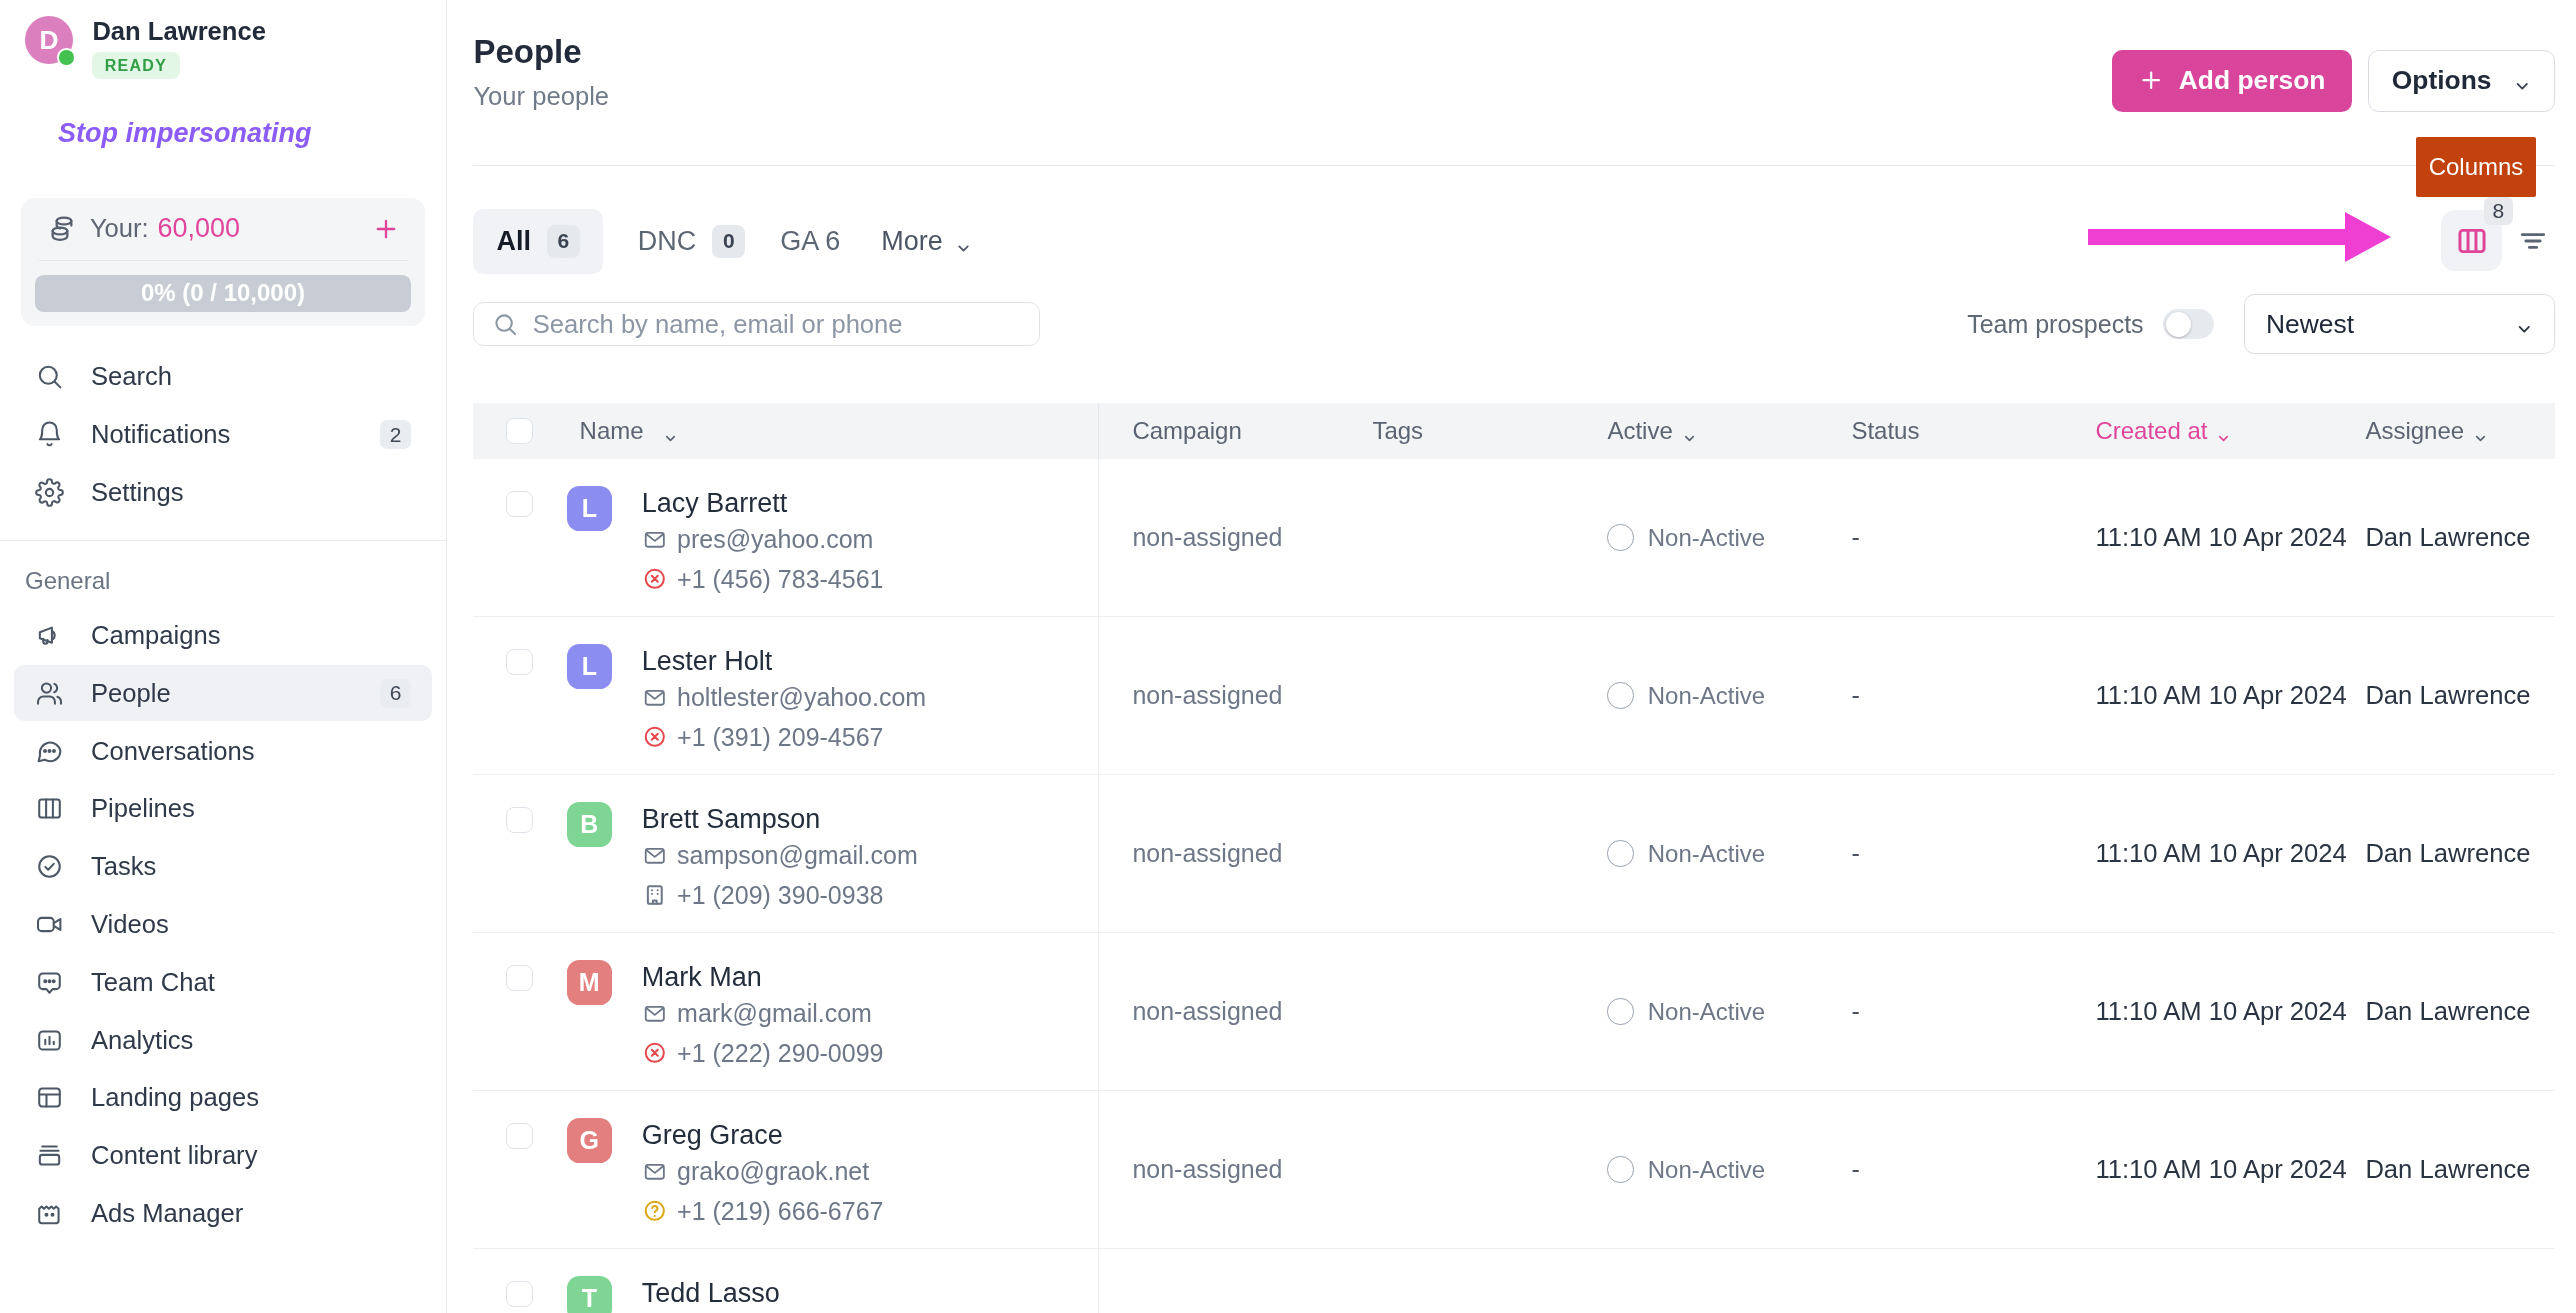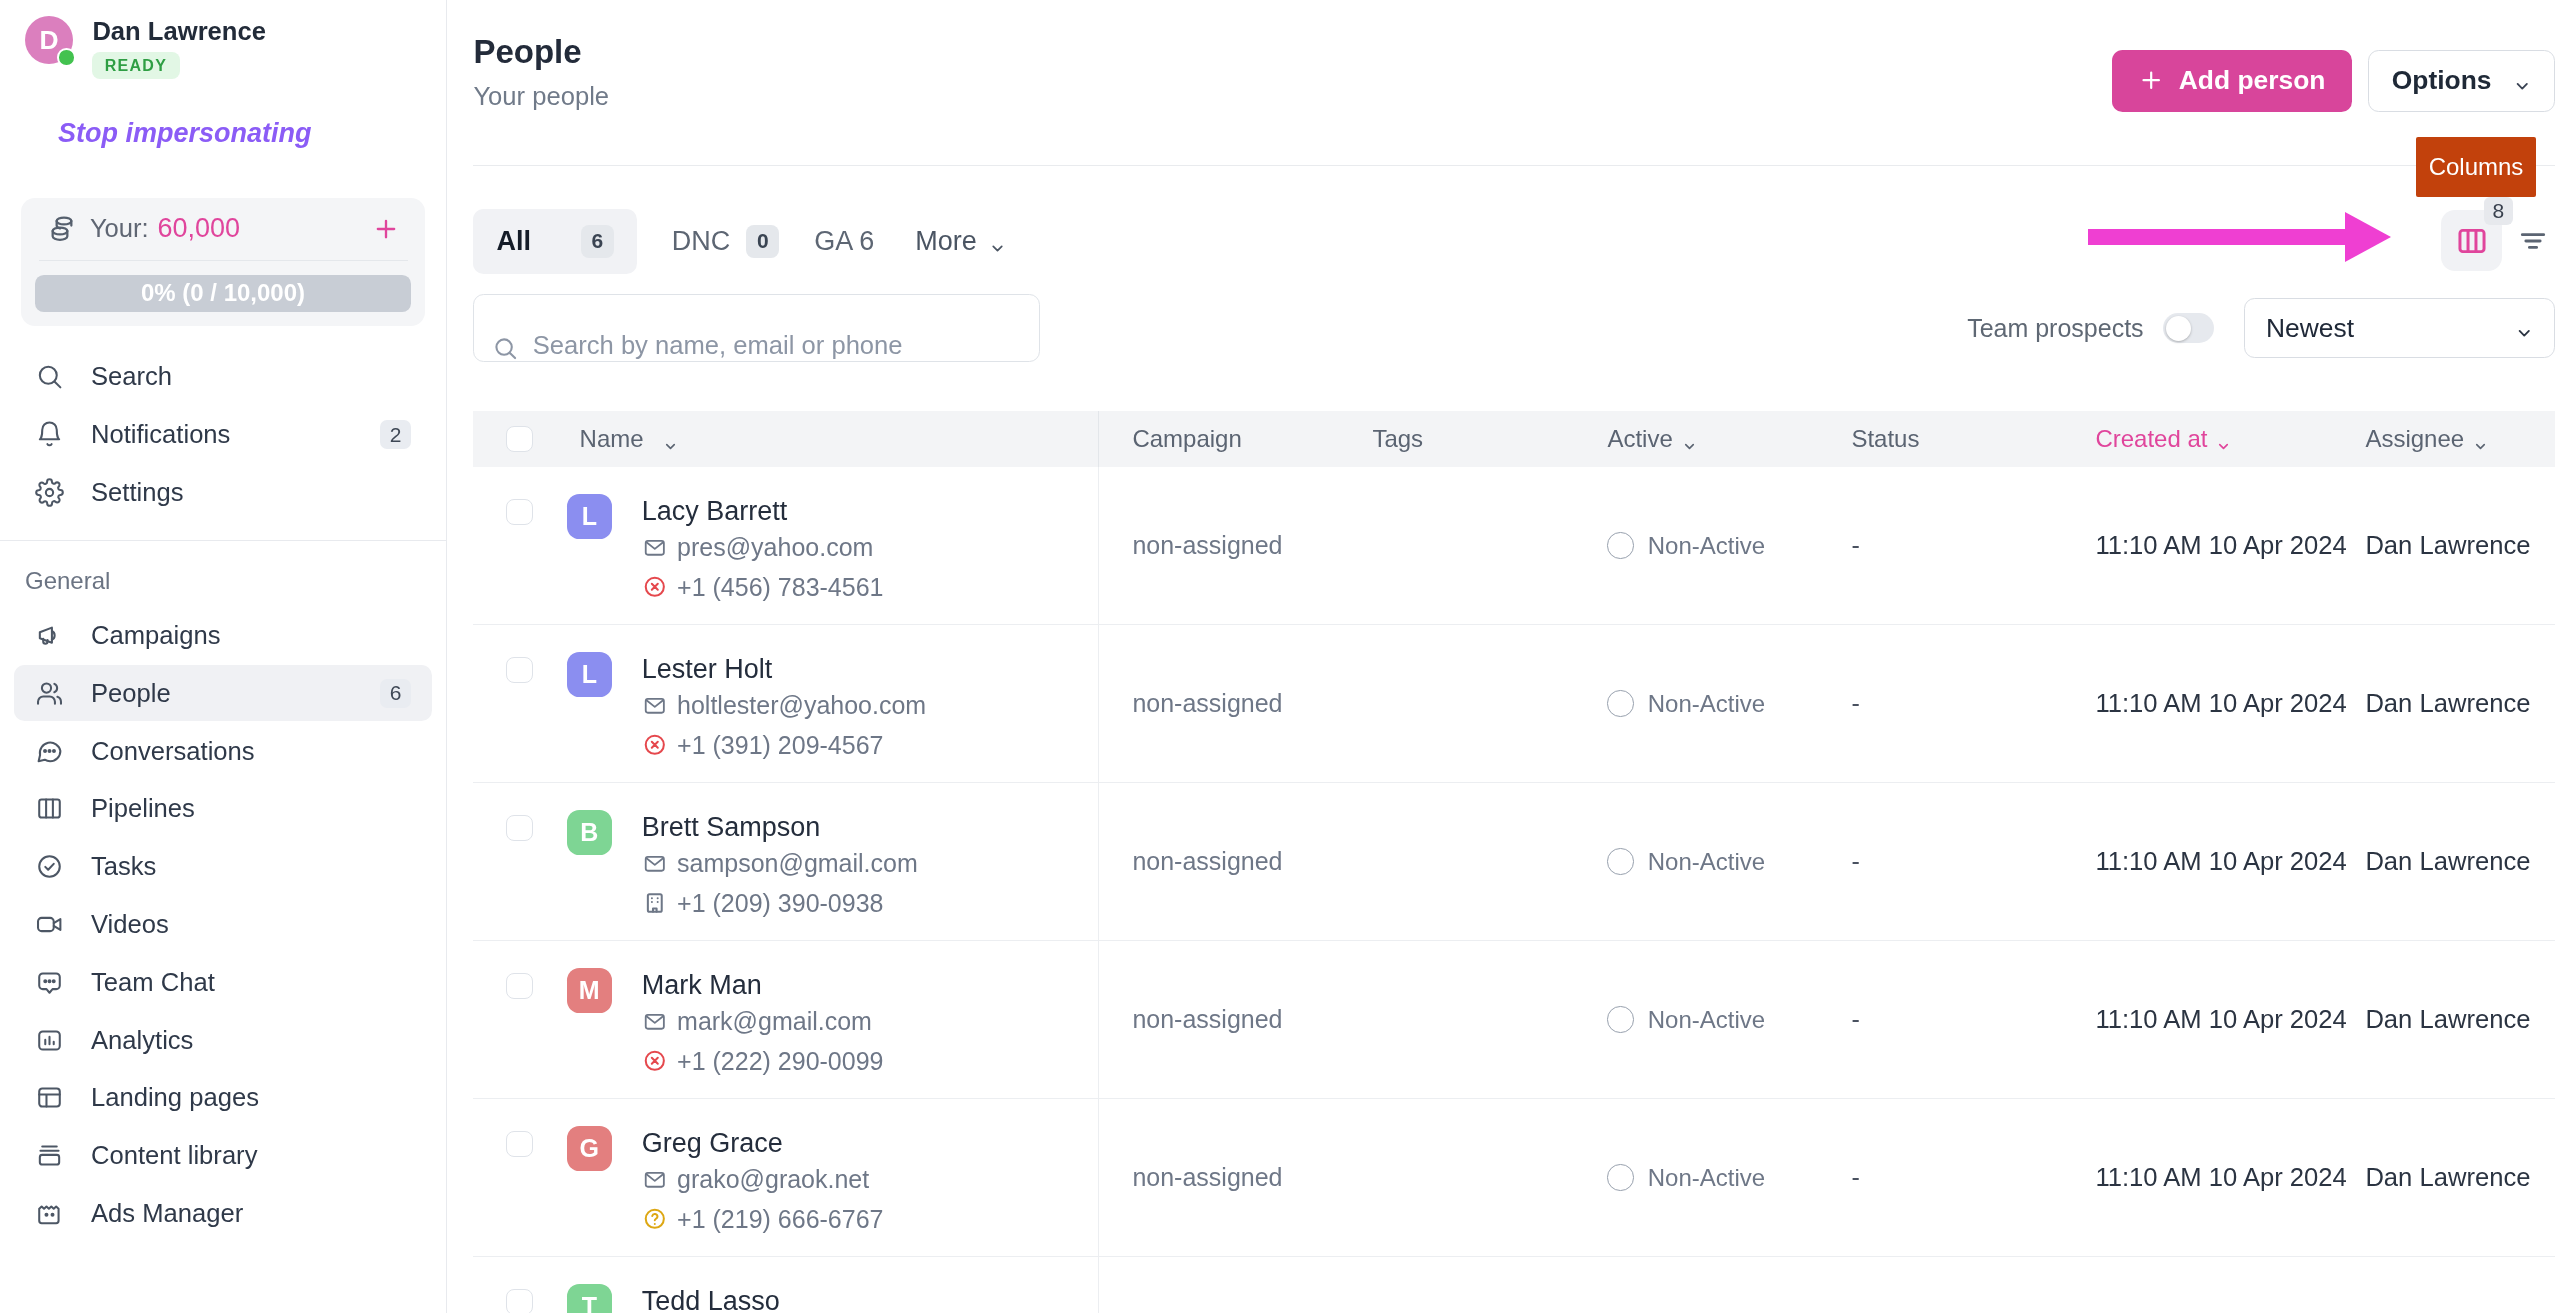--- a/index.html
+++ b/index.html
@@ -52,21 +52,21 @@
   .btn { height:62px; border-radius:10.6px; font-size:26.4px; font-weight:600; display:flex; align-items:center; cursor:pointer; }
   .btn-primary { background:#d8459b; color:#fff; border:none; padding:0 26.4px; gap:14px; }
   .btn-primary .btn-ic { width:26.4px; height:26.4px; color:#fff; }
   .btn-secondary { background:#fff; color:#1f2937; border:1.3px solid #d9dde3; padding:0 23px; gap:21px; }
   .btn-secondary .btn-ic { width:18.5px; height:18.5px; color:#3a4353; }
   .btn-ic svg { width:100%; height:100%; }
   .head-divider { margin-top:53px; border-top:0.9px solid #e9ebee; }
 
   .tabs-row { margin-top:42px; display:flex; align-items:center; height:67px; }
   .tab { display:flex; align-items:center; font-size:27px; color:#5d6673; cursor:pointer; }
-  .tab.active { background:#f1f2f5; border-radius:10.6px; padding:0 23px; height:65px; color:#151c28; font-weight:600;gap:34px; }
+  .tab.active { background:#f1f2f5; border-radius:10.6px; padding:0 23px; height:65px; color:#151c28; font-weight:600; }
   .tab + .tab { margin-left:35px; }
   .tab-badge { margin-left:16px; background:#e5e8ec; border-radius:8px; padding:4.4px 10.6px; font-size:21px; color:#3a4452; font-weight:600; }
   .tab-more { margin-left:41px; display:flex; align-items:center; gap:12.3px; font-size:27px; color:#4b5563; cursor:pointer; }
   .tab-more .btn-ic { width:17px; height:17px; color:#4b5563; }
 
   
   .annot-tooltip { position:absolute; top:137px; right:40px; width:120px; height:60px; background:#c2410c;
     border-radius:2px; color:#fff; font-size:24px; display:flex; align-items:center; justify-content:center; z-index:6; }
   .annot-badge { position:absolute; top:197px; right:63px; background:#e7e9ed; border-radius:6.2px;
     font-size:21px; color:#39414e; padding:1.8px 8.8px; z-index:5; }
@@ -74,22 +74,22 @@
     border-radius:14px; display:flex; align-items:center; justify-content:center; color:#e0459c; z-index:3; cursor:pointer; }
   .columns-btn svg { width:34px; height:34px; }
   .filter-btn { position:absolute; top:222px; right:25px; width:37px; height:37px; color:#5b6472;
     display:flex; align-items:center; justify-content:center; z-index:3; cursor:pointer; }
   .filter-btn svg { width:34px; height:34px; }
   .annot-arrow { position:absolute; top:212px; right:185px; width:303px; height:49px; display:flex; align-items:center; z-index:4; }
   .annot-arrow .bar { flex:1; height:16px; background:#ef3fd2; }
   .annot-arrow .head { width:0; height:0; border-top:25px solid transparent; border-bottom:25px solid transparent; border-left:46px solid #ef3fd2; }
 
   .toolbar-row { margin-top:19.4px; display:flex; align-items:center; }
-  .search-box { width:567px; height:68px; border:1.3px solid #dfe3e8; border-radius:10.6px; background:#fff;
-    display:flex; align-items:flex-end; padding:0 17.6px; gap:12.3px; }
+  .search-box { width:567px; height:44px; border:1.3px solid #dfe3e8; border-radius:10.6px; background:#fff;
+    display:flex; align-items:center; padding:0 17.6px; gap:12.3px; }
   .search-box .s-ic { width:26.4px; height:26.4px; color:#8d96a5; flex:0 0 26.4px; }
   .search-box .s-ic svg { width:100%; height:100%; }
   .search-box input { border:none; outline:none; font-size:25.6px; color:#2b3442; flex:1; background:transparent;
     font-family:"Liberation Sans",sans-serif; }
   .search-box input::placeholder { color:#8d96a5; }
   .toolbar-right { margin-left:auto; display:flex; align-items:center; }
   .tp-label { font-size:25px; color:#5f6874; }
   .toggle { margin-left:19.4px; width:51px; height:30px; background:#e6e9ee; border-radius:15px; position:relative; cursor:pointer; }
   .toggle .knob { position:absolute; top:2.6px; left:2.6px; width:25px; height:25px; background:#fff; border-radius:50%;
     box-shadow:0 0.9px 2.6px rgba(0,0,0,.25); }

